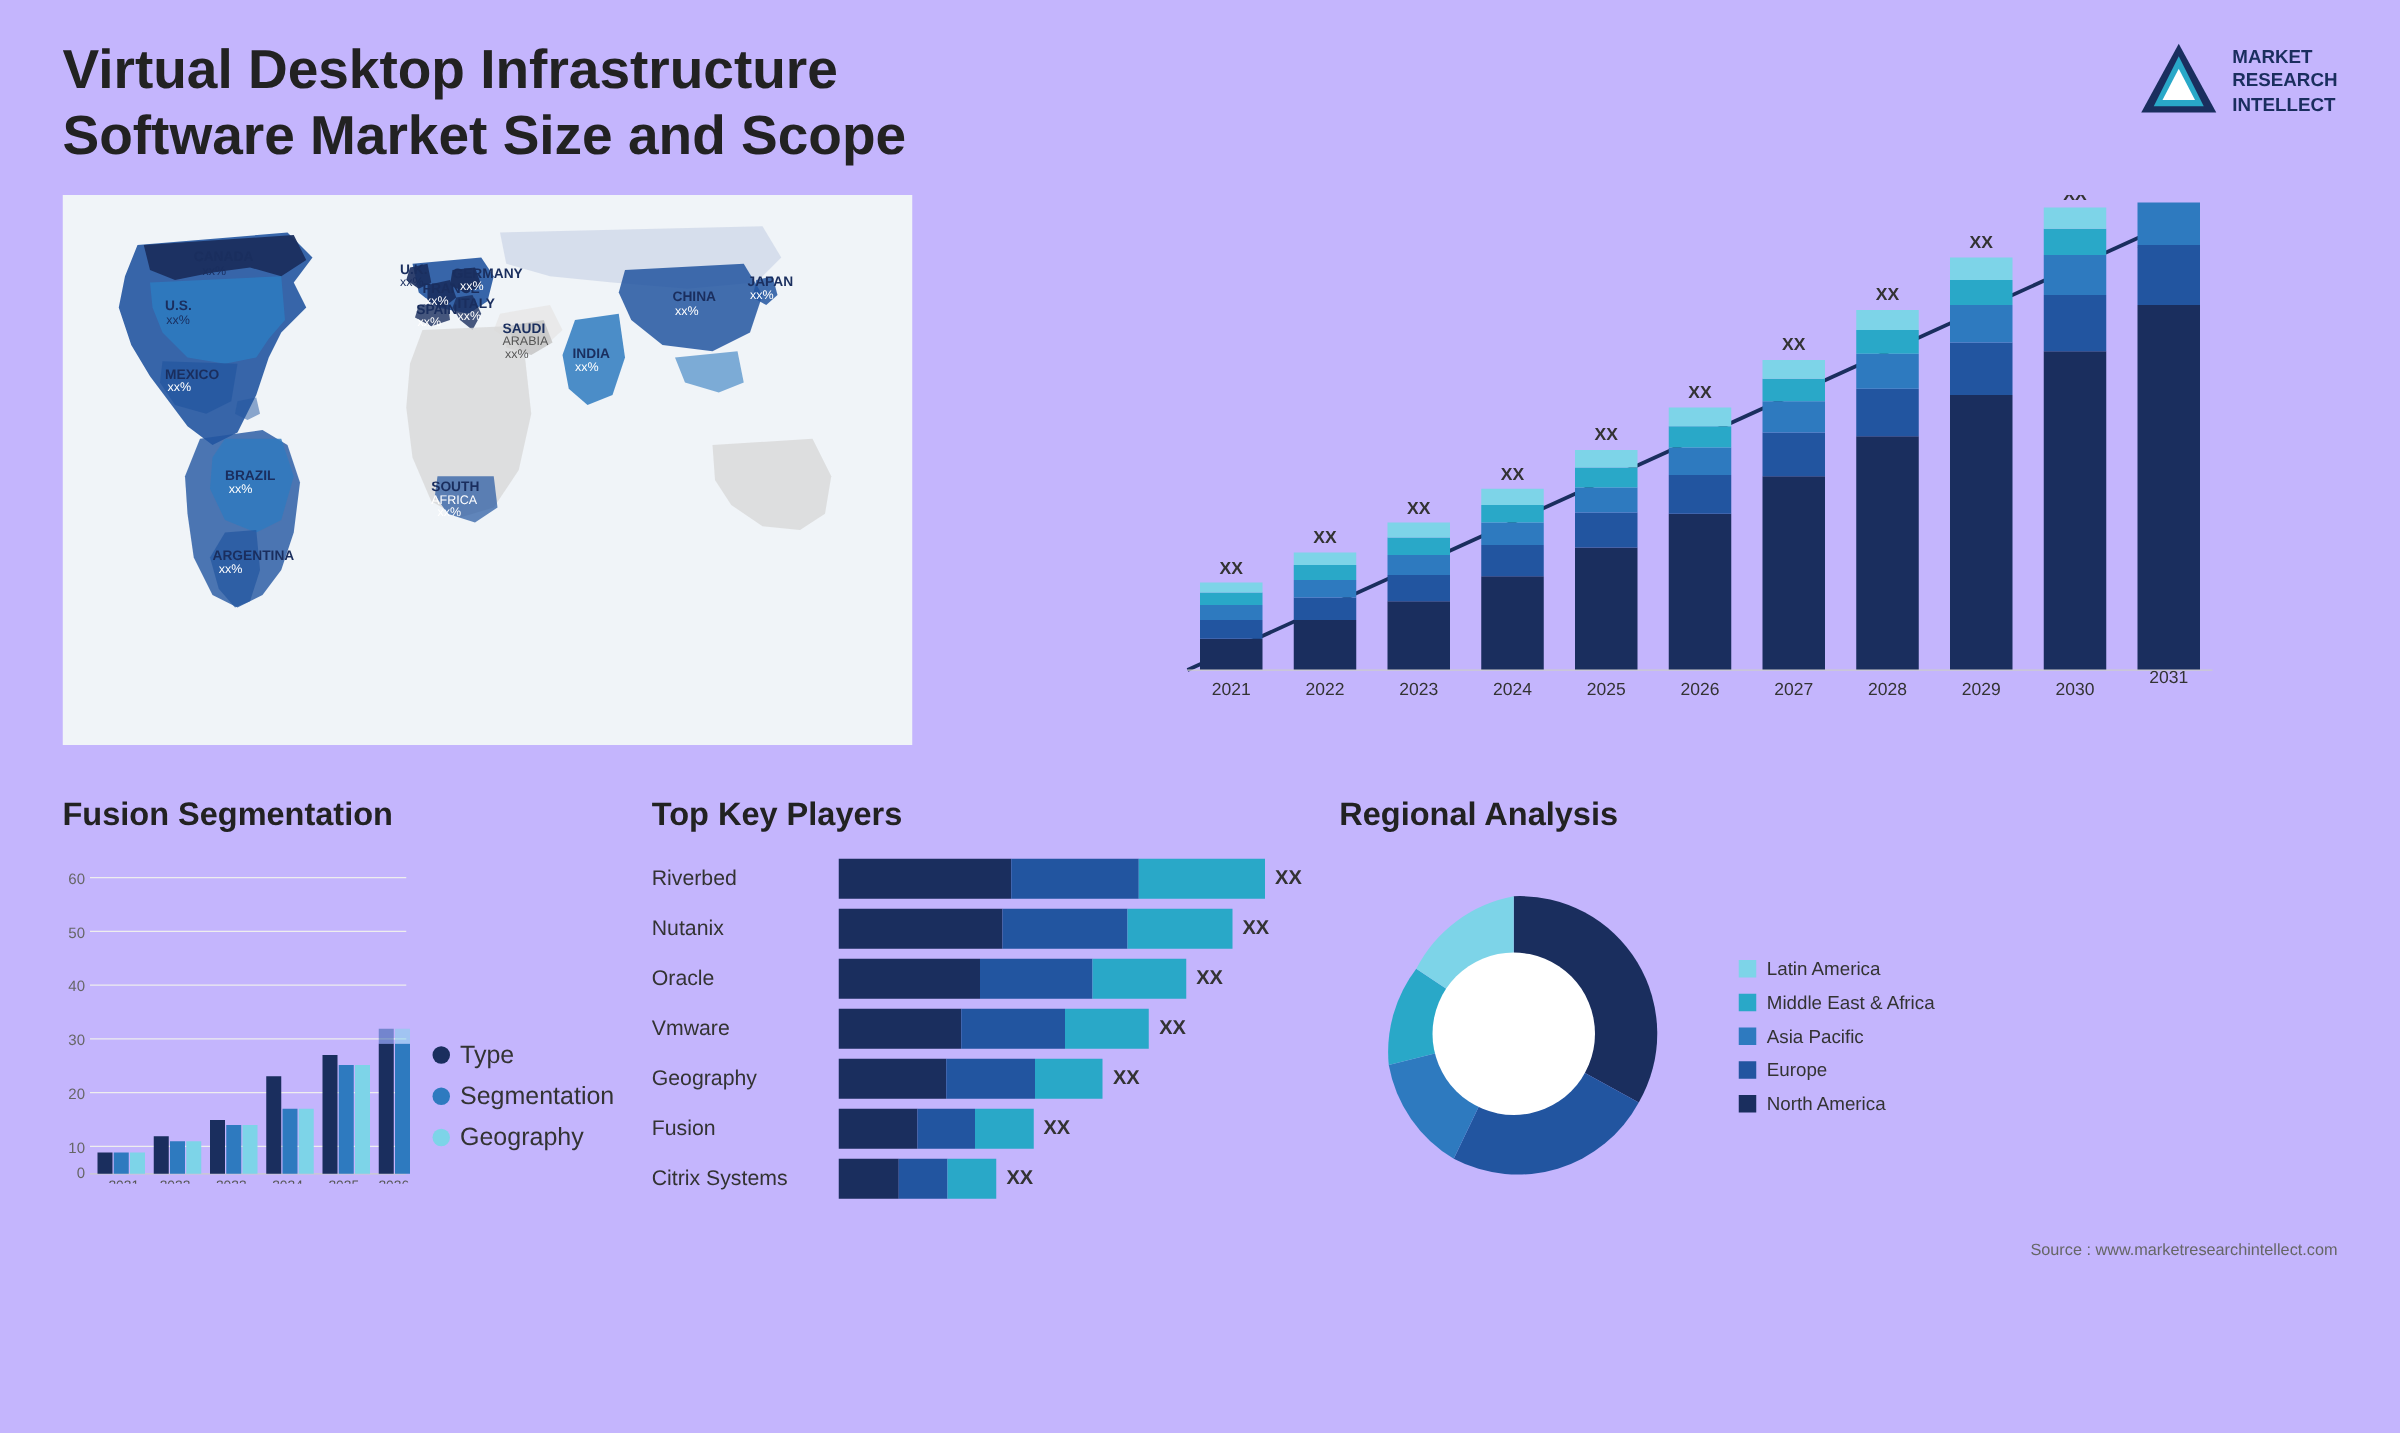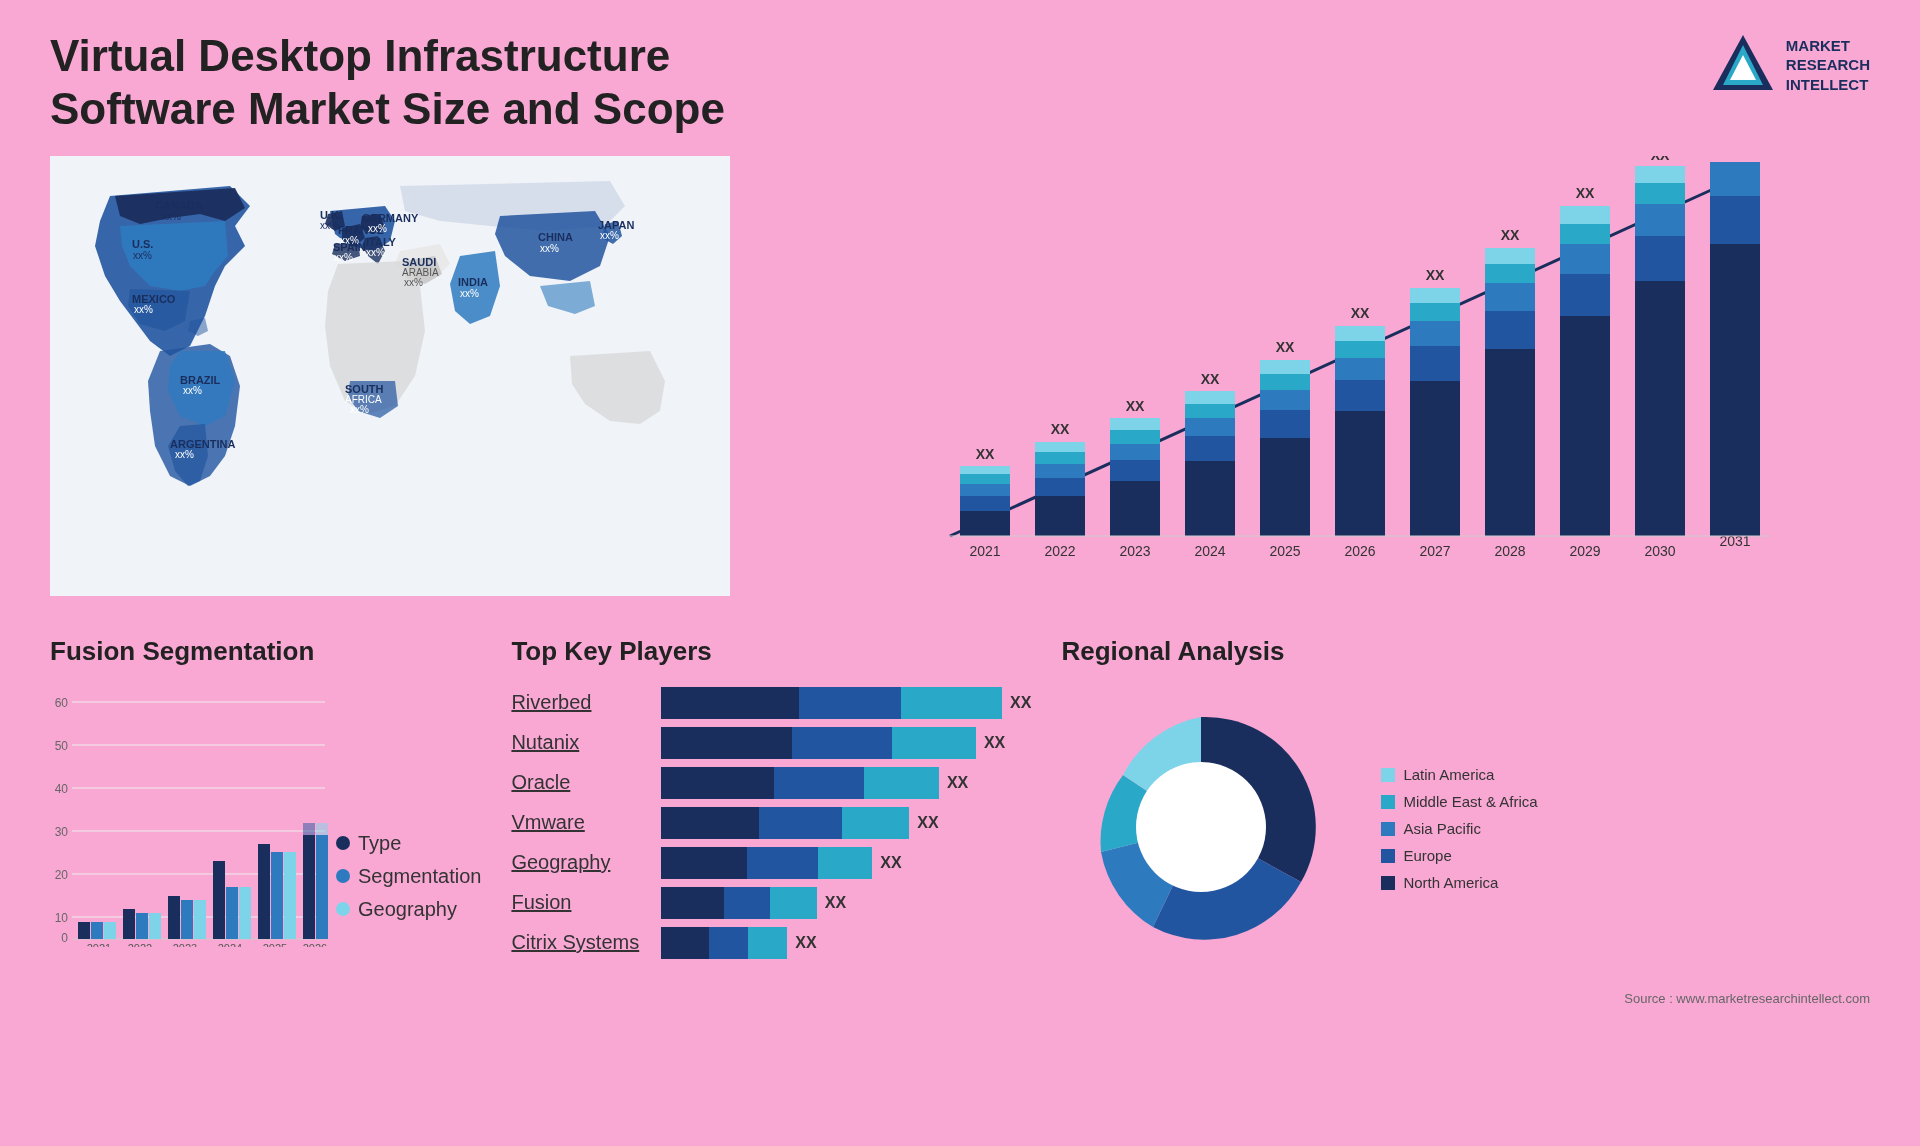--- a/index.html
+++ b/index.html
@@ -7,21 +7,21 @@
       font-family: 'Arial', sans-serif;
       background: #fff;
       width: 1920px;
       min-height: 1146px;
       overflow-x: hidden;
     }
     .page-container {
       width: 1920px;
       min-height: 1146px;
       padding: 30px 50px 44px 50px;
-      background: #f9a8d4;
+      background: #c4b5fd;
       position: relative;
     }
     
     .header {
       display: flex;
       justify-content: space-between;
       align-items: flex-start;
       margin-bottom: 20px;
     }
     .page-title {
@@ -80,21 +80,21 @@
     .section-title {
       font-size: 26px;
       font-weight: 700;
       color: #222;
       margin-bottom: 20px;
     }
 
     
     .seg-chart-container {
       display: flex;
-      gap: 6px;
+      gap: 16px;
       align-items: flex-end;
     }
     .seg-chart {
       flex: 1;
     }
     .seg-legend {
       display: flex;
       flex-direction: column;
       gap: 10px;
       padding-bottom: 30px;
@@ -118,25 +118,24 @@
       display: flex;
       flex-direction: column;
       gap: 8px;
     }
     .player-row {
       display: flex;
       align-items: center;
       gap: 10px;
     }
     .player-name {
-      font-size: 20px;
+      font-size: 17px;
       color: #333;
       width: 140px;
       flex-shrink: 0;
-      text-decoration: underline;
     }
     .player-bar-container {
       flex: 1;
       height: 32px;
       display: flex;
       align-items: center;
     }
     .player-bar {
       height: 100%;
       display: flex;

